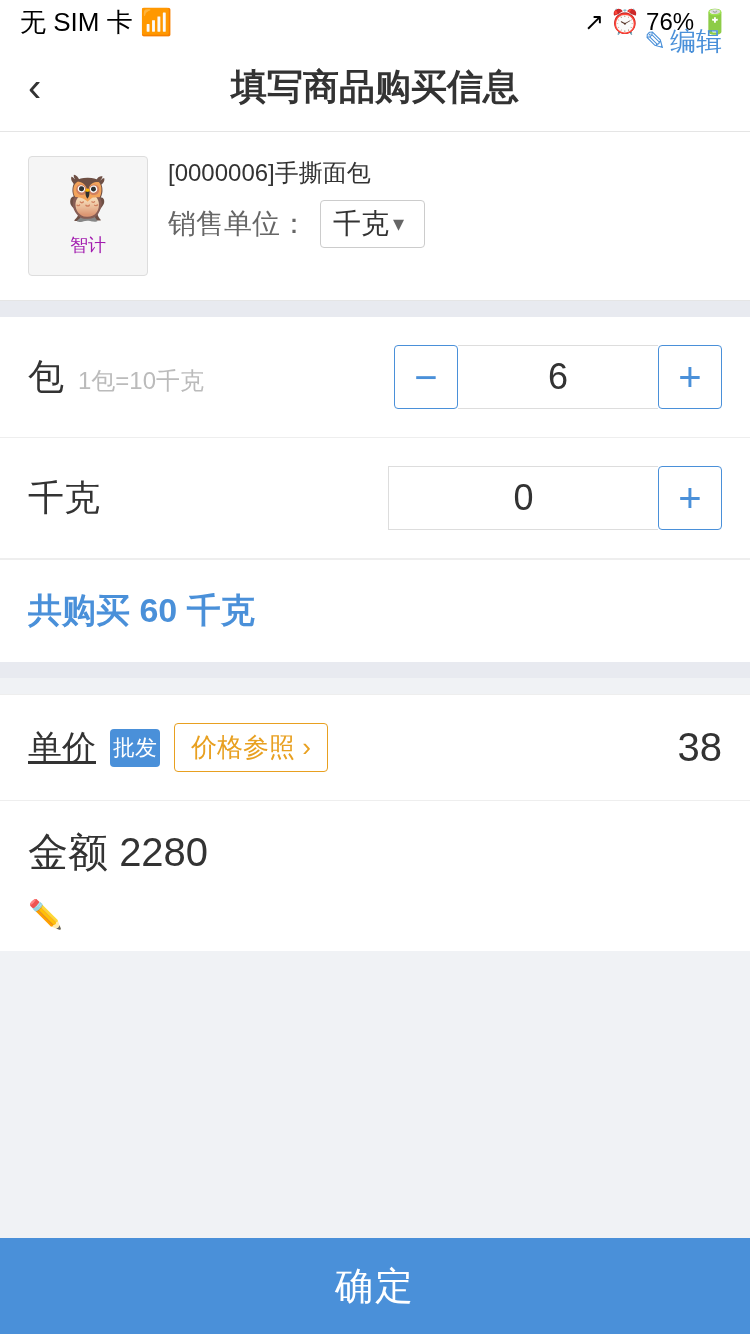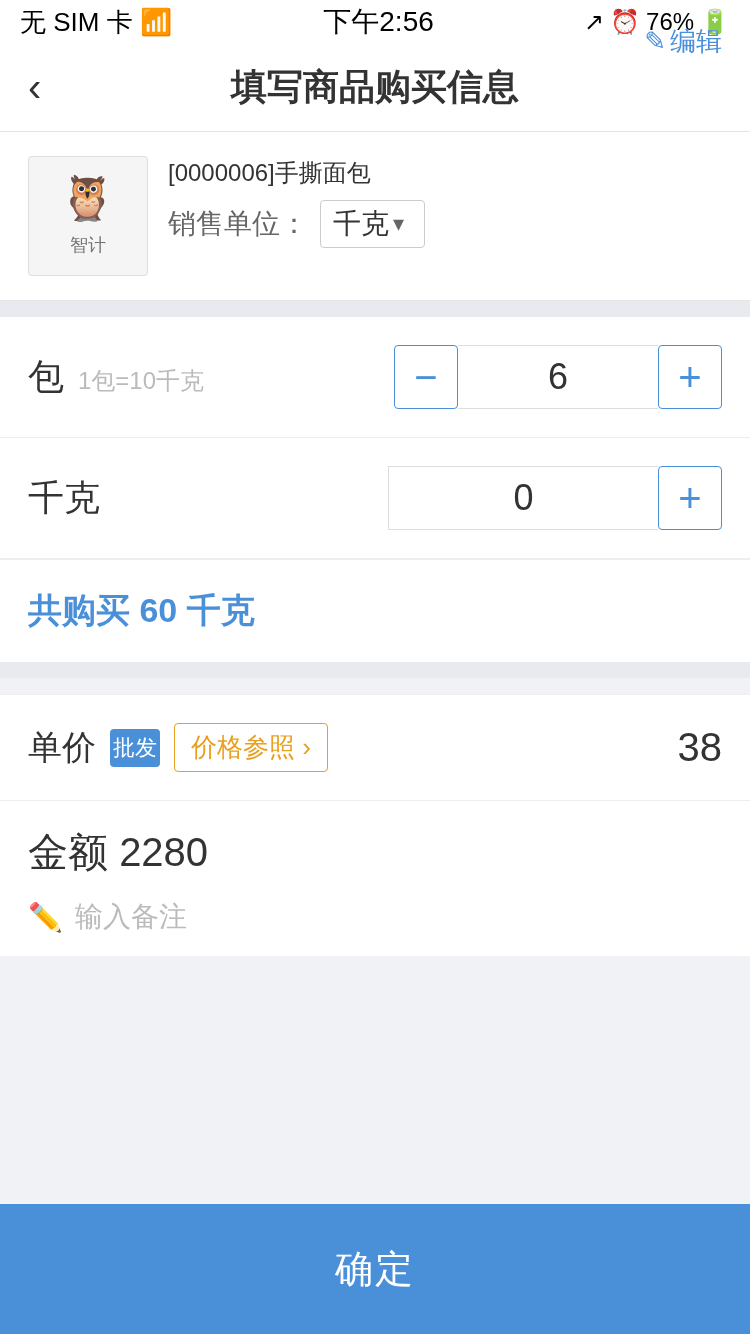--- a/index.html
+++ b/index.html
@@ -75,21 +75,21 @@
       justify-content: center;
       flex-shrink: 0;
     }
     .owl-icon {
       font-size: 44px;
       color: #aaa;
       line-height: 1;
     }
     .owl-text {
       font-size: 18px;
-      color: #737373;
+      color: #a21caf;
       margin-top: 13px;
     }
     .product-info { flex: 1; }
     .product-name {
       font-size: 24px;
       color: #333;
       font-weight: 500;
       line-height: 1.4;
     }
     .product-stock {
@@ -236,21 +236,21 @@
       justify-content: space-between;
       margin-top: 16px;
       border-top: 1px solid #eee;
       border-bottom: 1px solid #eee;
     }
     .price-left {
       display: flex;
       align-items: center;
       gap: 14px;
     }
-    .price-label { font-size: 34px; color: #333; }
+    .price-label { font-size: 34px; color: #333; text-decoration: underline; }
     .price-tag {
       background: #4a90d9;
       color: #fff;
       font-size: 22px;
       padding: 4px 3px;
       border-radius: 4px;
     }
     .price-ref-btn {
       border: 1px solid #e8a020;
       color: #e8a020;
@@ -295,41 +295,40 @@
       flex: 1;
       background: #f0f2f5;
       min-height: 340px;
     }
 
     
     .bottom-btn {
       position: fixed;
       bottom: 0;
       width: 750px;
-      height: 130px;
+      height: 96px;
       background: #4a90d9;
       color: #fff;
       font-size: 38px;
       font-weight: 500;
       display: flex;
       align-items: center;
       justify-content: center;
       cursor: pointer;
       letter-spacing: 2px;
     }
   </style>
 </head>
 <body>
 
 <div class="status-bar">
   <div class="status-left">
     <span>无 SIM 卡</span>
     <span>📶</span>
   </div>
-  <div class="status-center">下午2:56</div>
   <div class="status-right">
     <span>↗</span>
     <span>⏰</span>
     <span>76%</span>
     <span>🔋</span>
   </div>
 </div>
 
 <div class="nav-bar">
   <div class="nav-back">‹</div>
@@ -403,19 +402,18 @@
   <span class="price-value">38</span>
 </div>
 
 <div class="amount-section">
   <div class="amount-row">
     <span>金额</span>
     <span>2280</span>
   </div>
   <div class="note-row">
     <span class="note-icon">✏️</span>
-    <span class="note-text">输入备注</span>
   </div>
 </div>
 
 <div class="empty-space"></div>
 
 <div class="bottom-btn">确定</div>
 
 </body></html>

